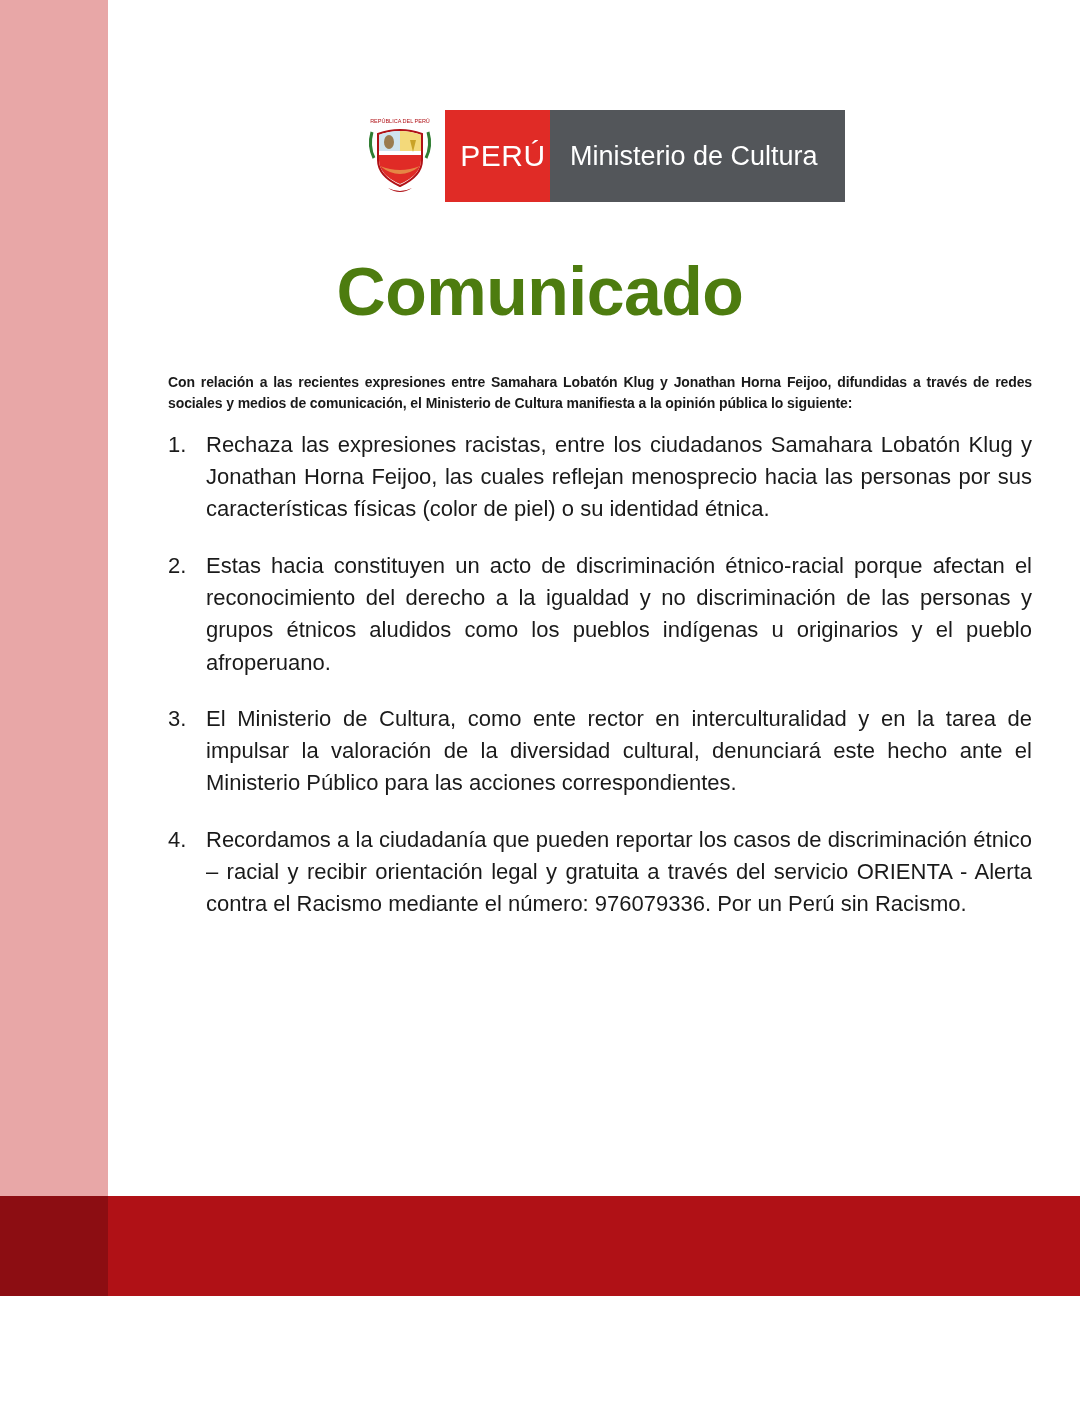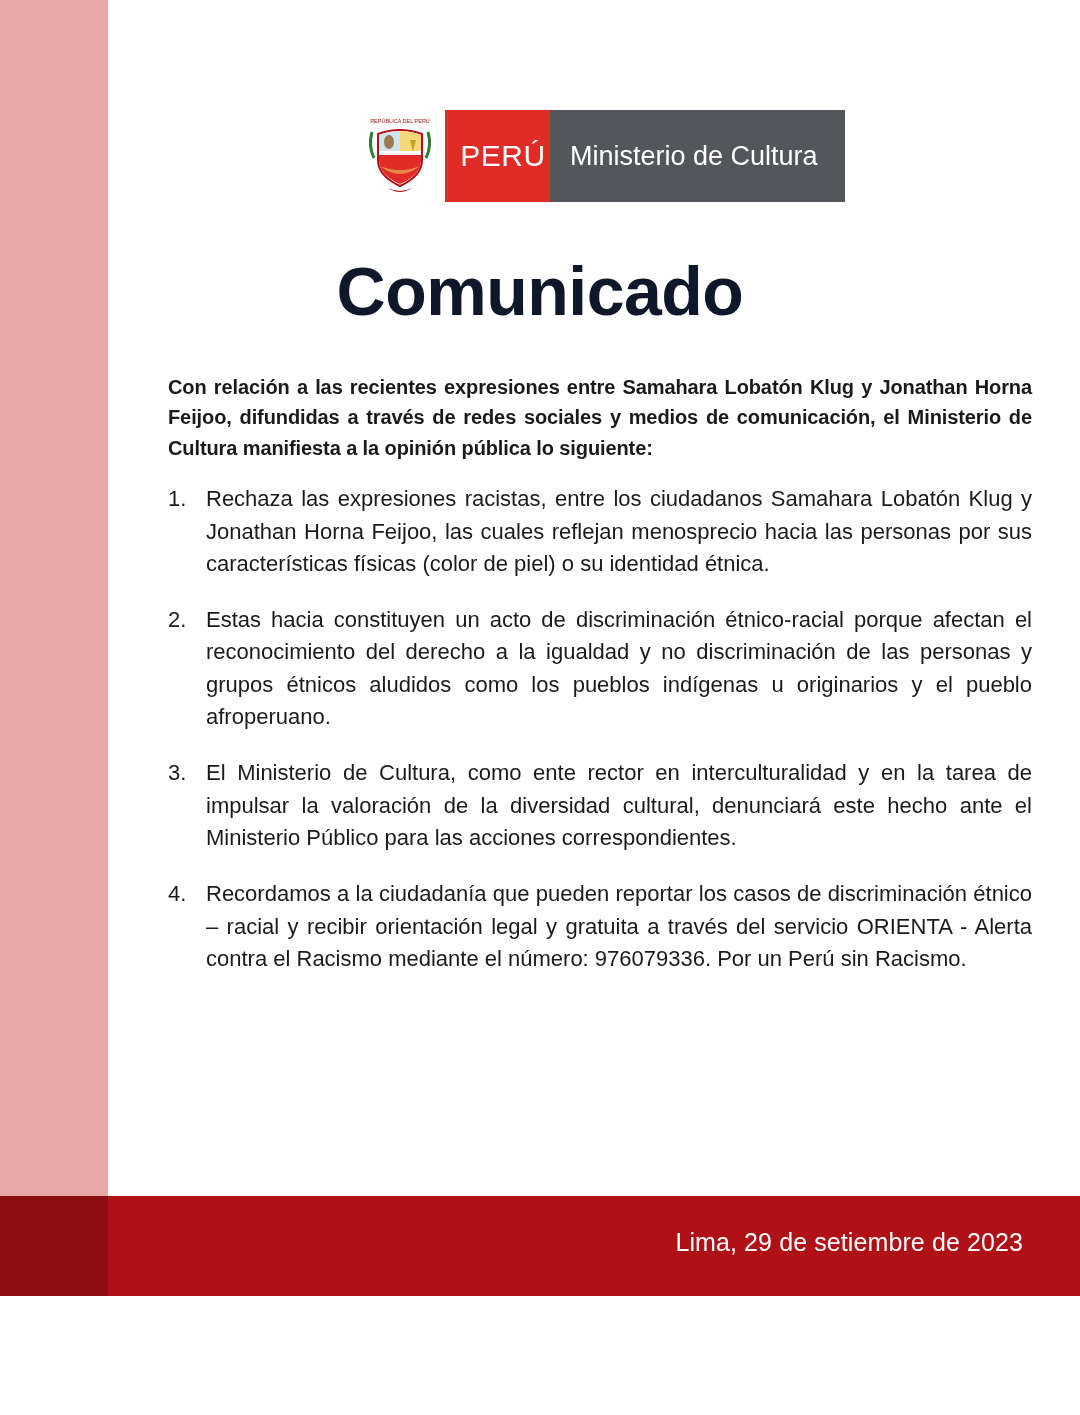--- a/index.html
+++ b/index.html
@@ -73,31 +73,31 @@
     padding-left: 20px;
   }
   .minis-box span {
     color: #ffffff; font-size: 27px;
   }
   
   .title {
     position: absolute; top: 252px; left: 0; width: 1080px;
     text-align: center;
     font-size: 68px; font-weight: bold;
-    color: #0f172a;
+    color: #4d7c0f;
     letter-spacing: -0.5px;
   }
   
   .content {
     position: absolute; left: 168px; top: 372px; width: 864px;
   }
   .lead {
-    font-size: 20px; font-weight: bold; color: #1a1a1a;
+    font-size: 14px; font-weight: bold; color: #1a1a1a;
     line-height: 1.52; text-align: justify;
-    margin-bottom: 20px;
+    margin-bottom: 14px;
     letter-spacing: -0.1px;
   }
   ol.items { list-style: none; }
   ol.items li {
     position: relative;
     padding-left: 38px;
     margin-bottom: 24px;
     font-size: 22px;
     line-height: 1.47;
     color: #1a1a1a;
@@ -163,21 +163,20 @@
       </li>
       <li>
         <span class="num">4.</span>
         <span>Recordamos a la ciudadanía que pueden reportar los casos de discriminación étnico – racial y recibir orientación legal y gratuita a través del servicio ORIENTA - Alerta contra el Racismo mediante el número: 976079336. Por un Perú sin Racismo.</span>
       </li>
     </ol>
   </div>
 
   <div class="banner"></div>
   <div class="banner-dark"></div>
-  <div class="banner-date">Lima, 29 de setiembre de 2023</div>
 
   <div class="footer">
     
 
     
   </div>
 
 </div>
 
 </body></html>

